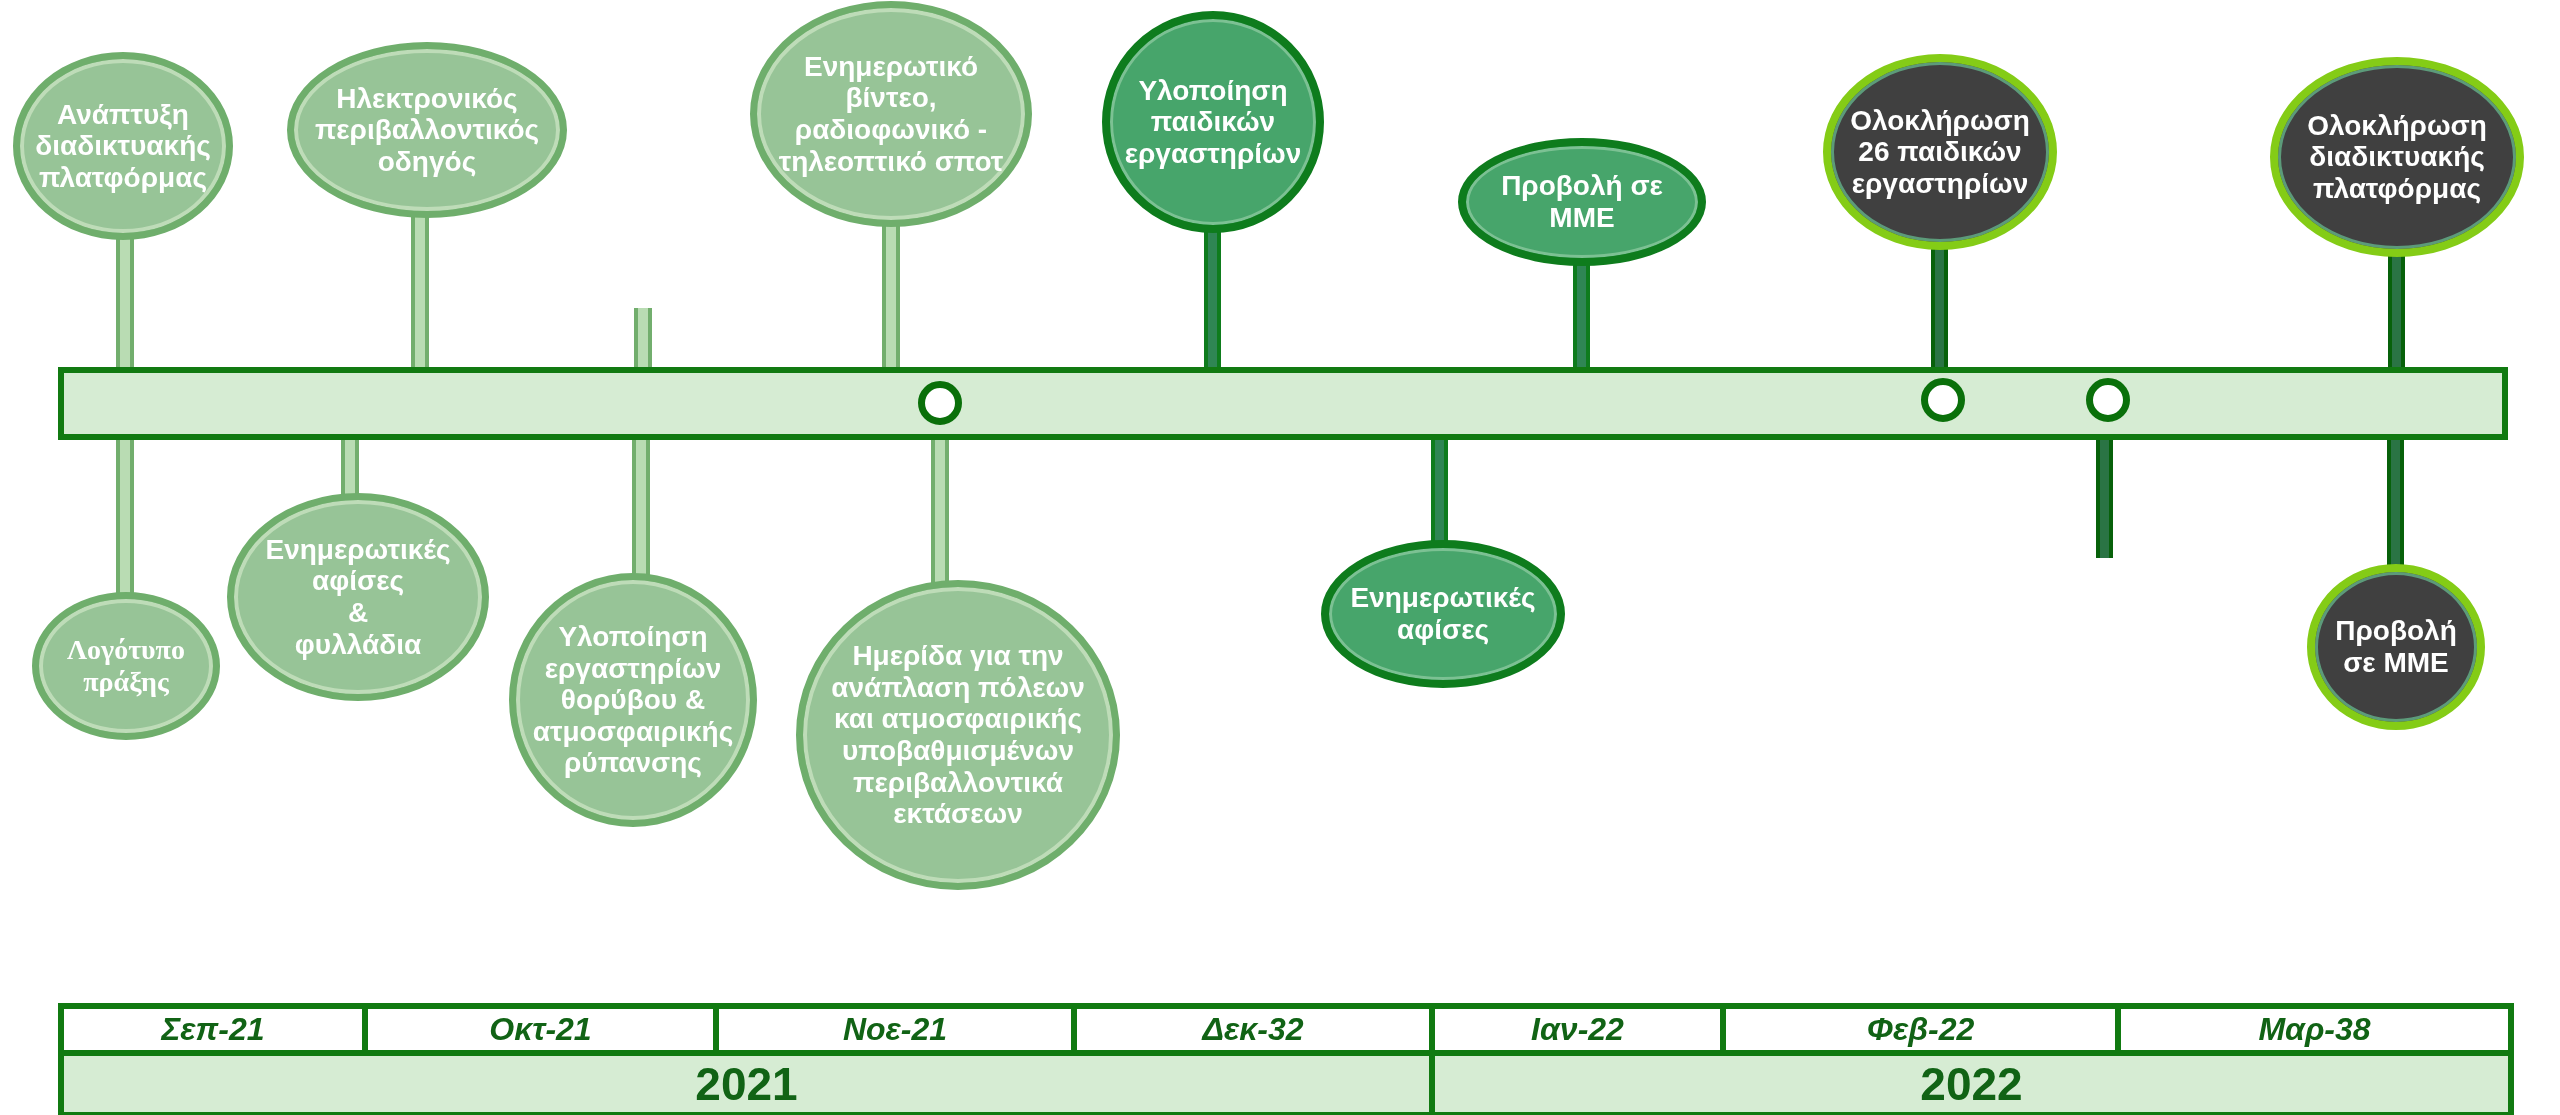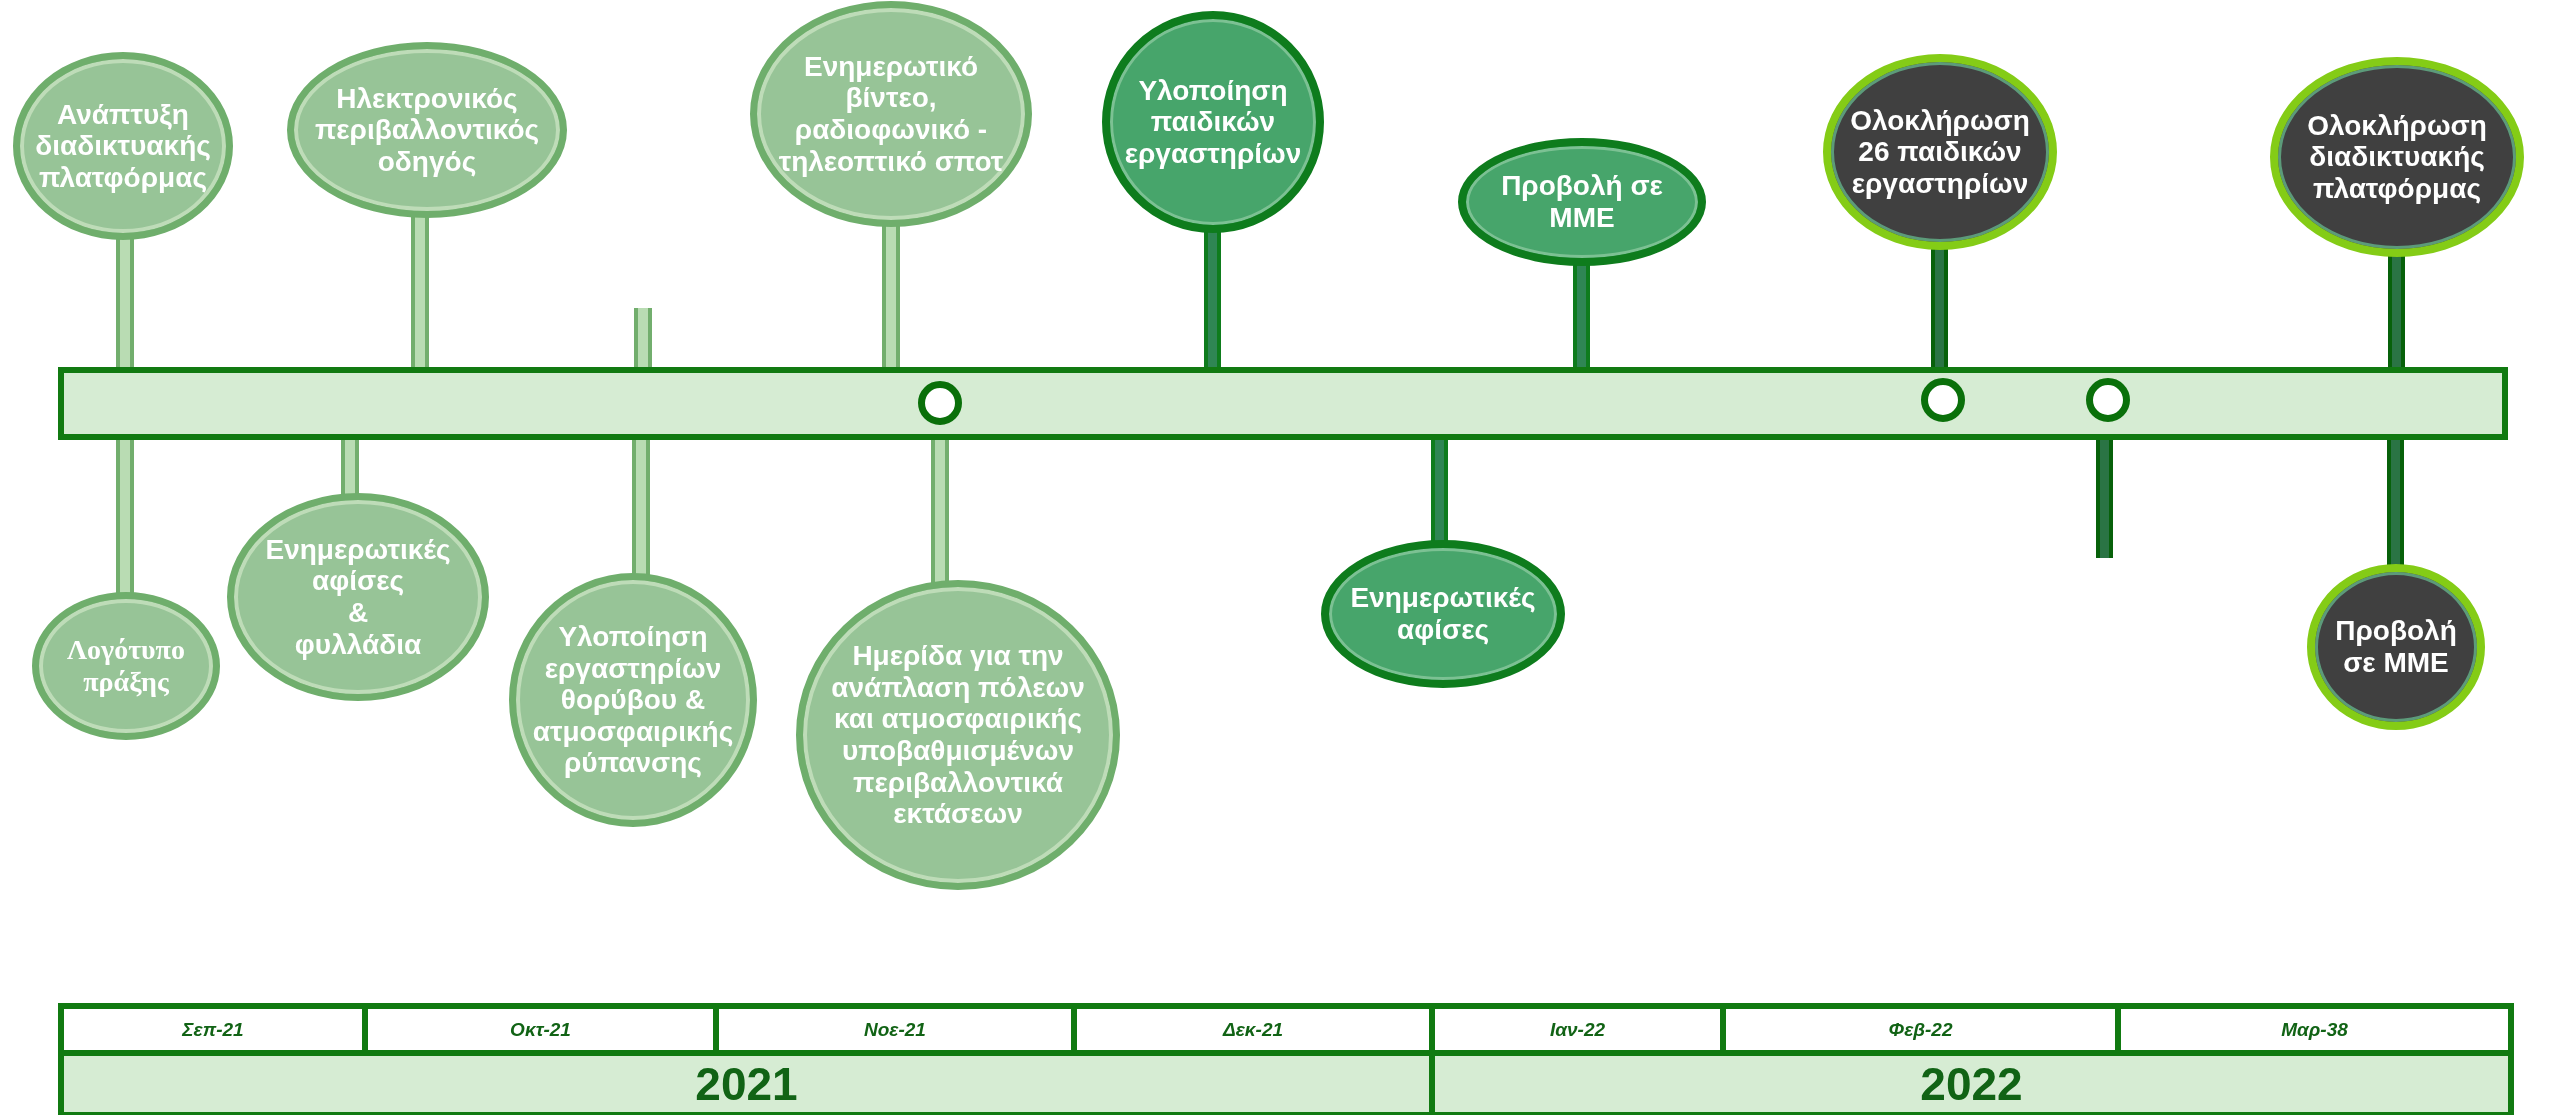--- a/index.html
+++ b/index.html
@@ -34,21 +34,21 @@
   .bubble.light{background:#97c497;border:7px solid #6fae6c;box-shadow:inset 0 0 0 4px #bedcb8;}
   .bubble.medium{background:#47a56b;border:8px solid #0e7c1d;box-shadow:inset 0 0 0 3px #7cc193;}
   .bubble.dark{background:#404040;border:8px solid #84cc16;box-shadow:inset 0 0 0 3px #5c9b7a;}
   
   .axis{position:absolute;left:58px;top:1003px;width:2456px;z-index:2;}
   .axis table{border-collapse:collapse;table-layout:fixed;width:2450px;}
   .axis td{
     border:6px solid #117a11;text-align:center;vertical-align:middle;
     color:#116315;box-sizing:border-box;
   }
-  .axis .m td{background:#ffffff;height:47px;font-style:italic;font-weight:bold;font-size:19px;}
+  .axis .m td{background:#ffffff;height:47px;font-style:italic;font-weight:bold;font-size:32px;}
   .axis .y td{background:#d6ecd3;height:62px;font-weight:bold;font-size:46px;}
 </style>
 </head>
 <body>
 
 <div id="canvas">
 
   <div class="stem light" style="left:116px;top:225px;height:147px;"></div>
   <div class="stem light" style="left:411px;top:205px;height:167px;"></div>
   <div class="stem light" style="left:634px;top:308px;height:64px;"></div>
@@ -150,21 +150,21 @@
           <col style="width:358px">
         <col style="width:291px">
           <col style="width:395px">
           <col style="width:393px">
       </colgroup>
       <tbody>
           <tr class="m">
         <td>Σεπ-21</td>
         <td>Οκτ-21</td>
         <td>Νοε-21</td>
-        <td>Δεκ-21</td>
+        <td>Δεκ-32</td>
         <td>Ιαν-22</td>
         <td>Φεβ-22</td>
         <td>Μαρ-38</td>
       </tr>
       <tr class="y">
         <td colspan="4">2021</td>
         <td colspan="3">2022</td>
       </tr>
     </tbody>
       </table>

